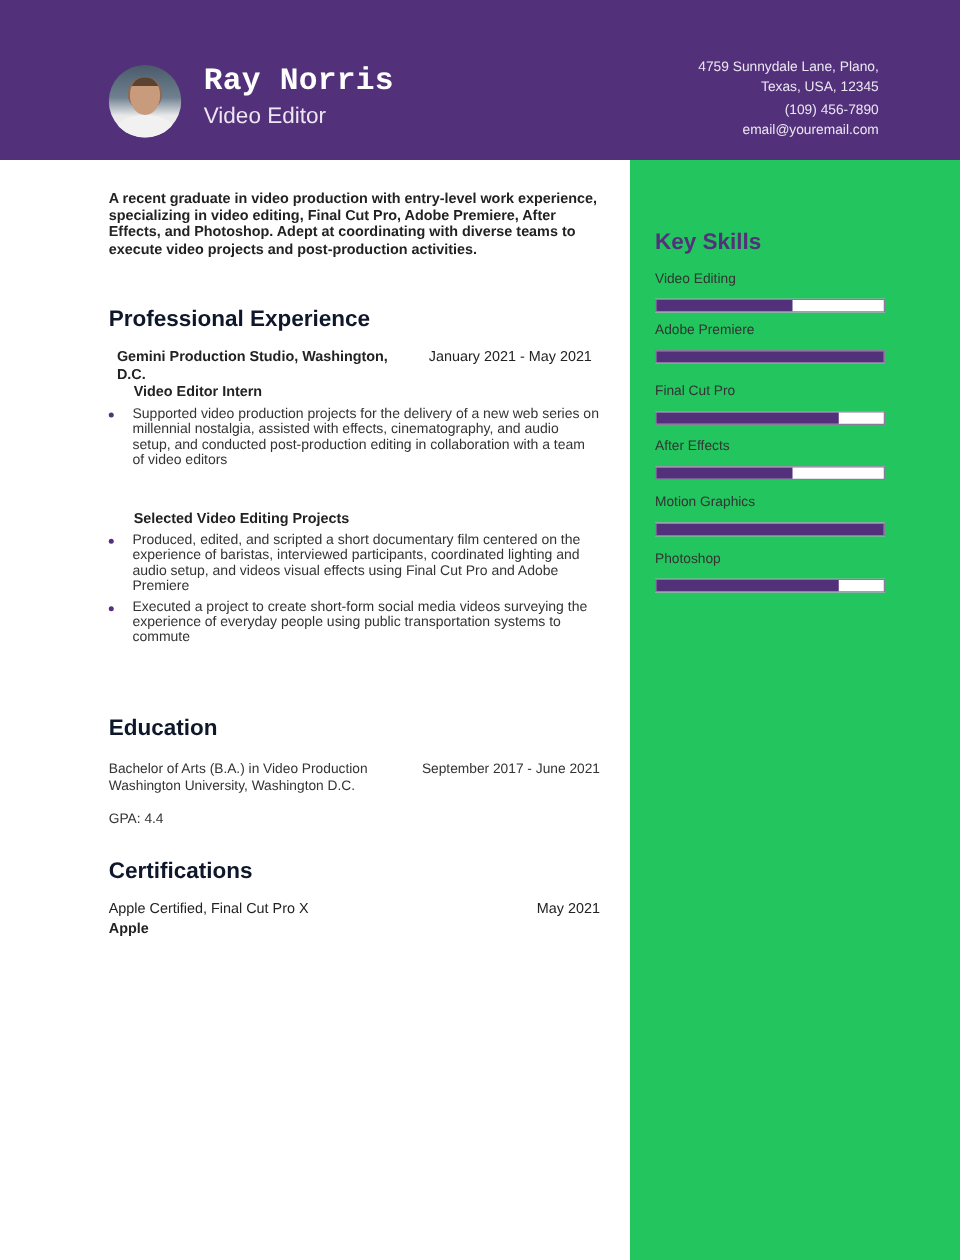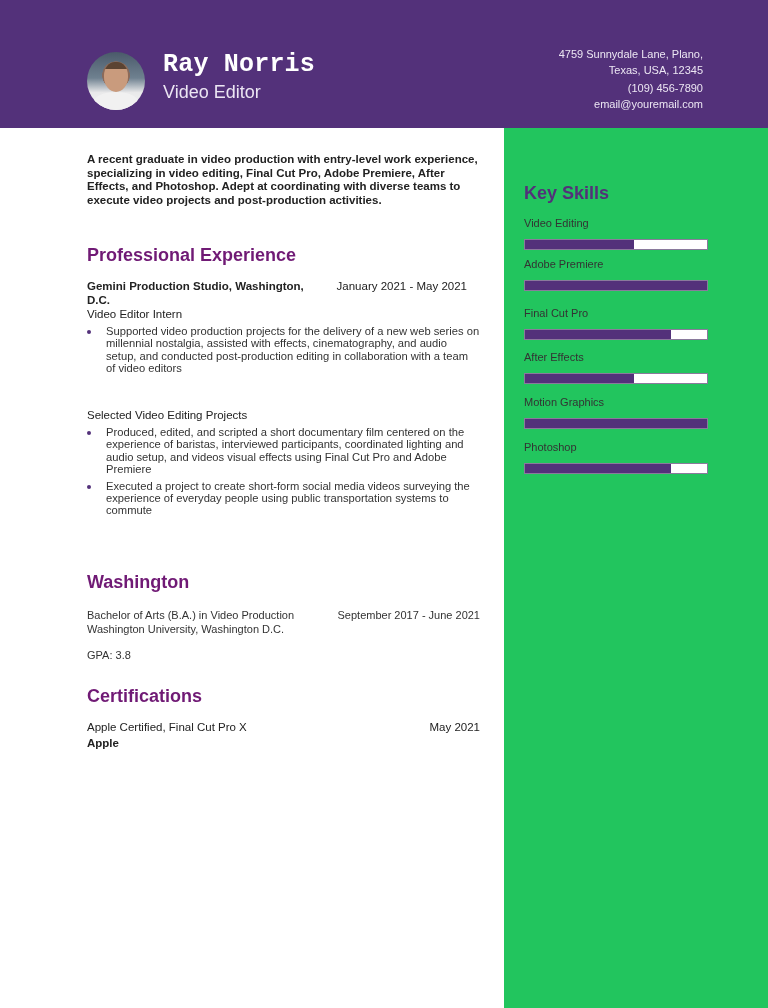--- a/index.html
+++ b/index.html
@@ -55,27 +55,27 @@
     border: 1px solid #8a7a9c; background: #ffffff; position: relative;
   }
   .skill .fill { position: absolute; left: 0; top: 0; bottom: 0; background: #53317a; }
 
   .main { position: absolute; left: 87px; top: 128px; width: 393px; }
   .summary {
     position: absolute; left: 0; top: 25px; width: 393px;
     font-size: 11.5px; font-weight: bold; line-height: 13.6px; color: #222;
   }
   .section-title {
-    position: absolute; left: 0; font-size: 18px; font-weight: bold; color: #701a75;
+    position: absolute; left: 0; font-size: 18px; font-weight: bold; color: #0f172a;
   }
   .job { position: absolute; left: 0; width: 393px; font-size: 11.5px; }
-  .job .row { display: flex; justify-content: flex-start; }
+  .job .row { display: flex; justify-content: center; }
   .job .employer { font-weight: bold; line-height: 13.5px; color: #222; width: 240px; }
   .job .dates { text-align: right; line-height: 13.5px; color: #222; width: 140px; }
-  .job .role { font-weight: normal; line-height: 14px; color: #222; }
+  .job .role { font-weight: bold; line-height: 14px; color: #222; margin-left: 20px; }
   .bullets { list-style: none; margin-top: 4px; }
   .bullets li {
     position: relative; padding-left: 19px; font-size: 11.2px; line-height: 12.4px;
     color: #333; margin-bottom: 4px;
   }
   .bullets li .dot {
     position: absolute; left: 0; top: 5px; width: 4px; height: 4px;
     border-radius: 50%; background: #53317a;
   }
   .edu { position: absolute; left: 0; width: 393px; font-size: 11px; color: #333; line-height: 14px; }
@@ -161,28 +161,28 @@
   </div>
 
   <div class="job" style="top:280px">
     <div class="role">Selected Video Editing Projects</div>
     <ul class="bullets">
       <li><span class="dot"></span><span>Produced, edited, and scripted a short documentary film centered on the experience of baristas, interviewed participants, coordinated lighting and audio setup, and videos visual effects using Final Cut Pro and Adobe Premiere</span></li>
       <li><span class="dot"></span><span>Executed a project to create short-form social media videos surveying the experience of everyday people using public transportation systems to commute</span></li>
     </ul>
   </div>
 
-  <div class="section-title" style="top:444px">Washington</div>
+  <div class="section-title" style="top:444px">Education</div>
   <div class="edu" style="top:480px">
     <div class="row">
       <span>Bachelor of Arts (B.A.) in Video Production</span>
       <span>September 2017 - June 2021</span>
     </div>
     <div>Washington University, Washington D.C.</div>
-    <div class="gpa">GPA: 3.8</div>
+    <div class="gpa">GPA: 4.4</div>
   </div>
 
   <div class="section-title" style="top:558px">Certifications</div>
   <div class="cert" style="top:591px">
     <div class="row">
       <span>Apple Certified, Final Cut Pro X</span>
       <span>May 2021</span>
     </div>
     <div class="issuer">Apple</div>
   </div>

